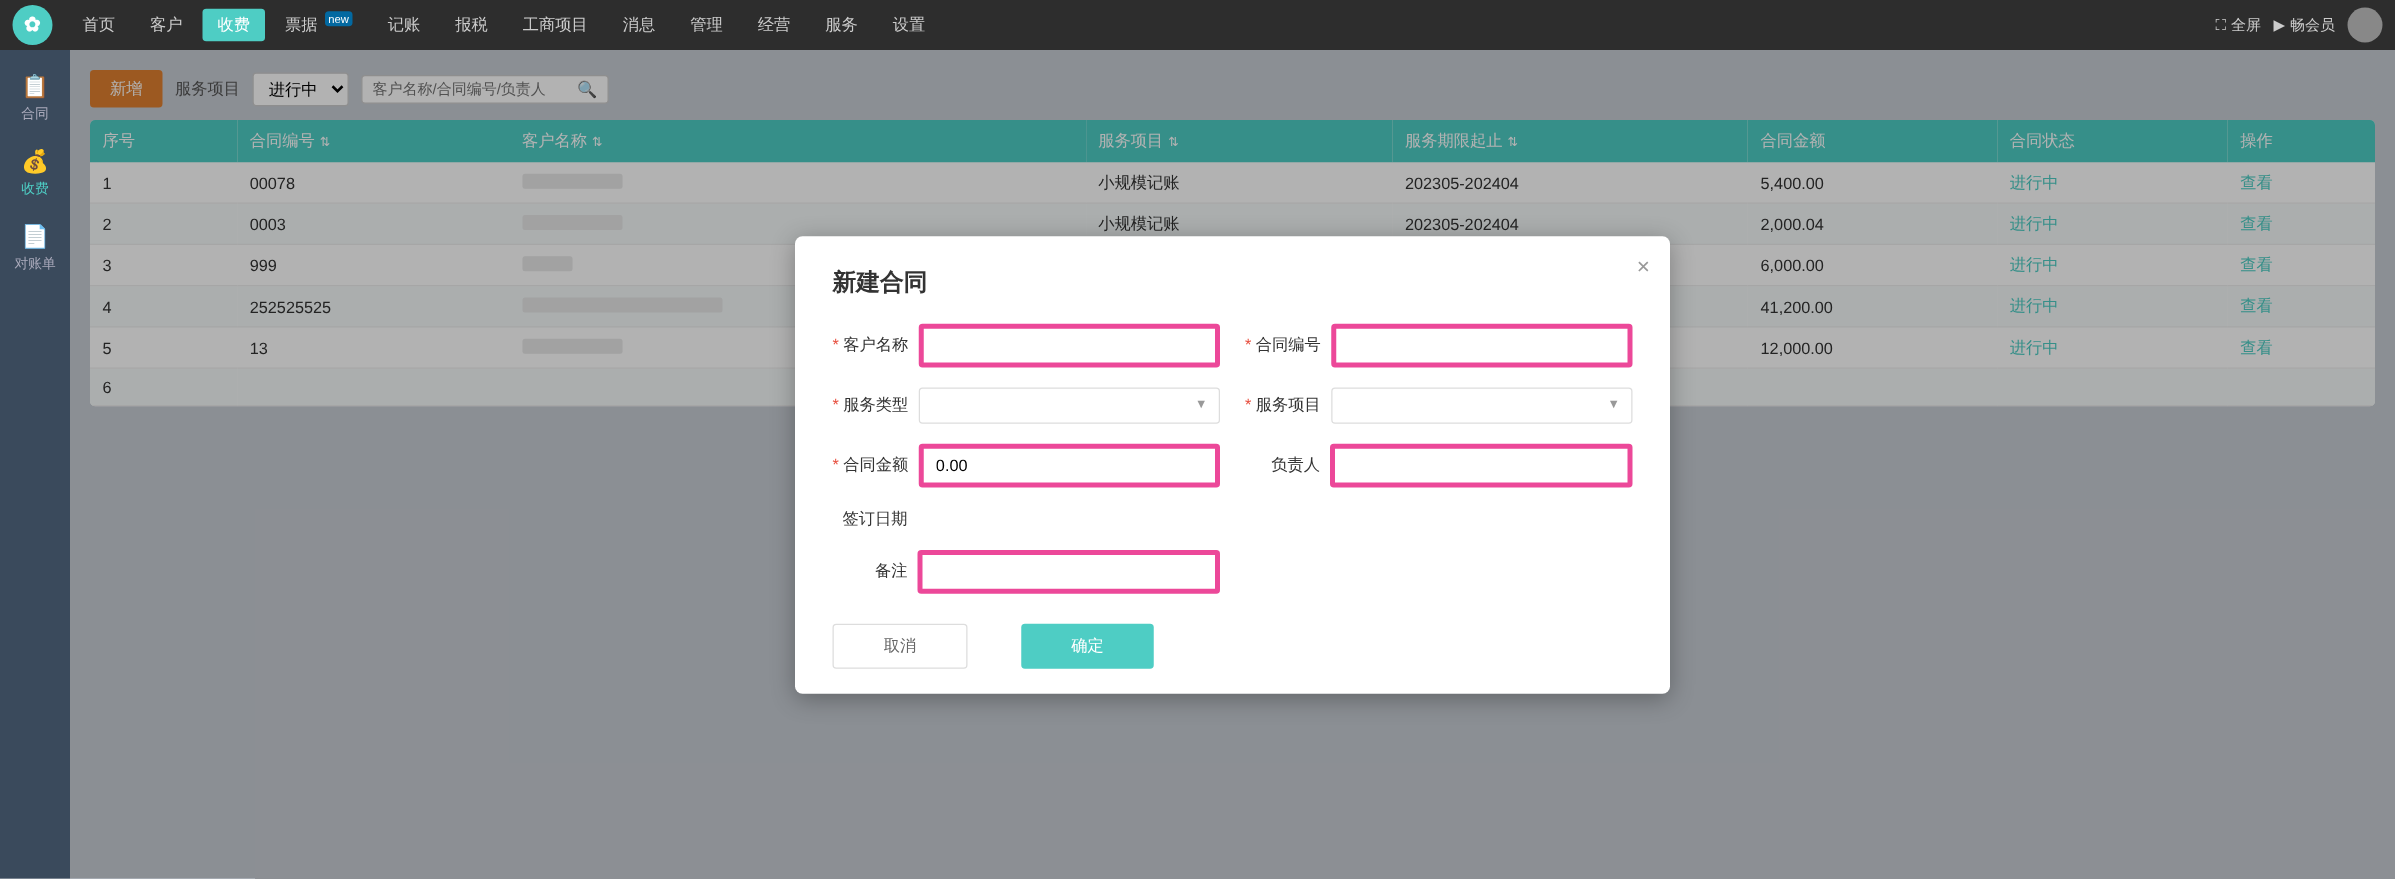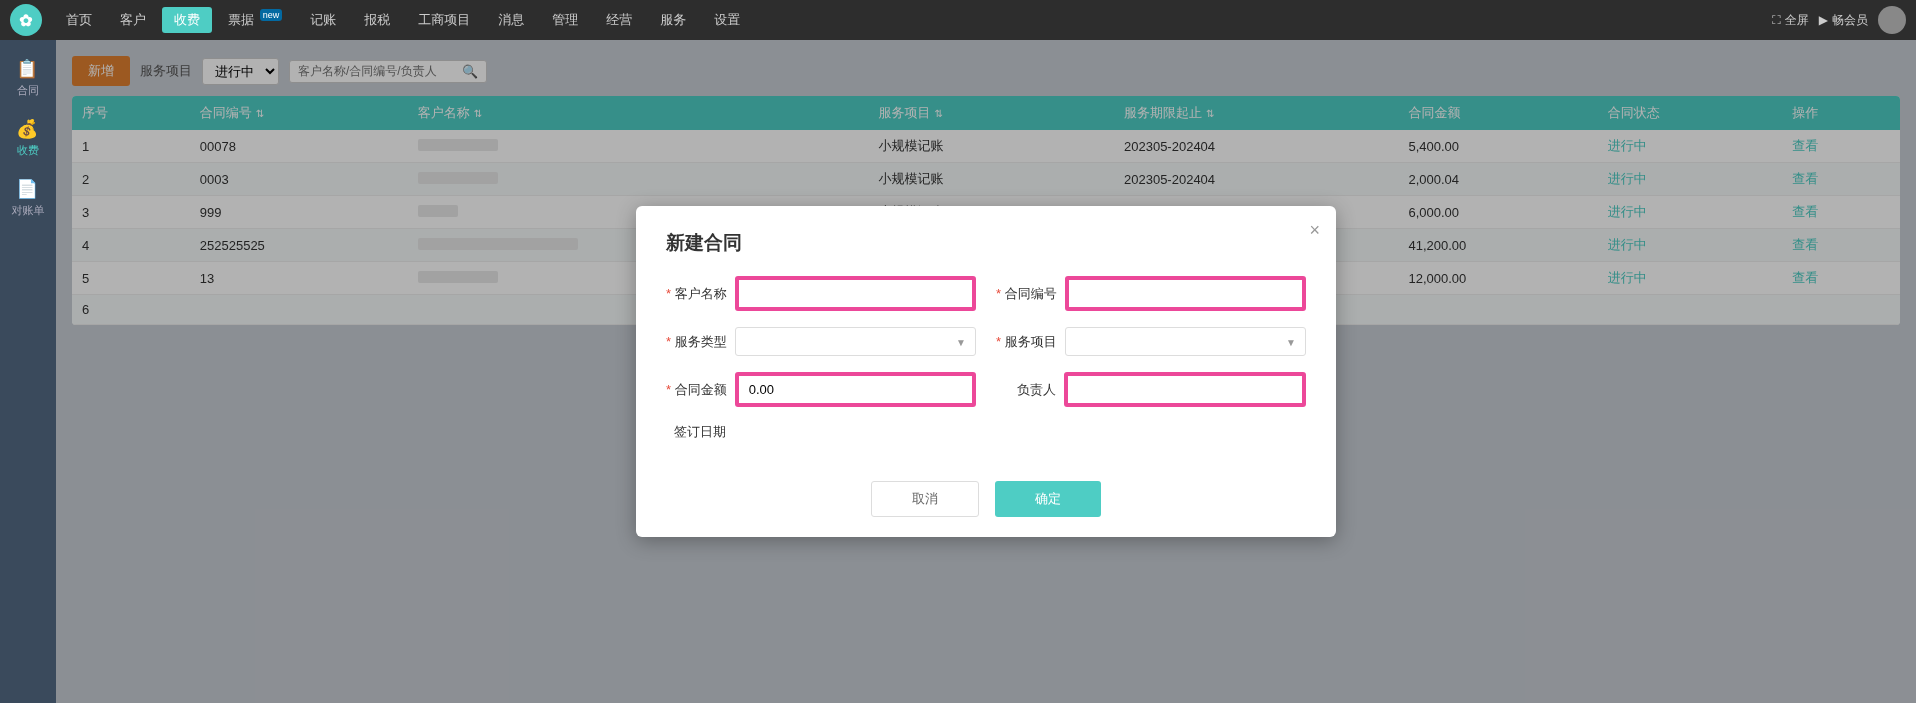--- a/index.html
+++ b/index.html
@@ -59,23 +59,23 @@
     .form-label { font-size: 13px; color: #333; white-space: nowrap; min-width: 60px; text-align: right; }
     .form-label.required::before { content: "* "; color: #e74c3c; }
     .form-input { flex: 1; border: 4px solid #ec4899; border-radius: 3px; padding: 6px 10px; font-size: 13px; outline: none; }
     .form-select { flex: 1; border: 1px solid #ddd; border-radius: 3px; padding: 6px 10px; font-size: 13px; outline: none; background: white; appearance: none; -webkit-appearance: none; position: relative; }
     .select-wrapper { flex: 1; position: relative; }
     .select-wrapper::after { content: "▼"; position: absolute; right: 10px; top: 50%; transform: translateY(-50%); font-size: 10px; color: #999; pointer-events: none; }
     .select-wrapper select { width: 100%; border: 1px solid #ddd; border-radius: 3px; padding: 6px 10px; font-size: 13px; outline: none; background: white; appearance: none; -webkit-appearance: none; }
     .date-wrapper { flex: 1; position: relative; }
     .date-wrapper input { width: 100%; border: 1px solid #ddd; border-radius: 3px; padding: 6px 10px; font-size: 13px; outline: none; }
     .date-icon { position: absolute; right: 8px; top: 50%; transform: translateY(-50%); color: #aaa; font-size: 14px; cursor: pointer; }
-    .modal-footer { display: flex; justify-content: center; gap: 16px; margin-top: 24px; }
+    .modal-footer { display: flex; margin-top: 24px; }
     .btn-cancel { background: white; border: 1px solid #ddd; color: #666; padding: 8px 40px; border-radius: 3px; cursor: pointer; font-size: 13px; }
-    .btn-confirm { background: #4ecdc4; border: none; color: white; padding: 8px 40px; border-radius: 3px; cursor: pointer; font-size: 13px; }
+    .btn-confirm { background: #4ecdc4; border: none; color: white; padding: 8px 40px; border-radius: 3px; cursor: pointer; font-size: 13px; margin-left: 43px; }
     .sort-icon { margin-left: 4px; font-size: 10px; }
   </style>
 </head>
 <body>
 
 <div class="top-nav">
   <div class="nav-logo">
     <span class="nav-logo-icon">✿</span>
   </div>
   <span class="nav-item">首页</span>
@@ -254,20 +254,24 @@
           </div>
         </div>
 
         <div class="form-row">
           <div class="form-field">
             <span class="form-label">签订日期</span>
           </div>
         </div>
 
         <div class="form-row">
+          <div class="form-field">
+            <span class="form-label">备注</span>
+            <input type="text" class="form-input" style="width: 100%;">
+          </div>
           <div style="flex:1;"></div>
         </div>
 
         <div class="modal-footer">
           <button class="btn-cancel">取消</button>
           <button class="btn-confirm">确定</button>
         </div>
       </div>
     </div>
 

